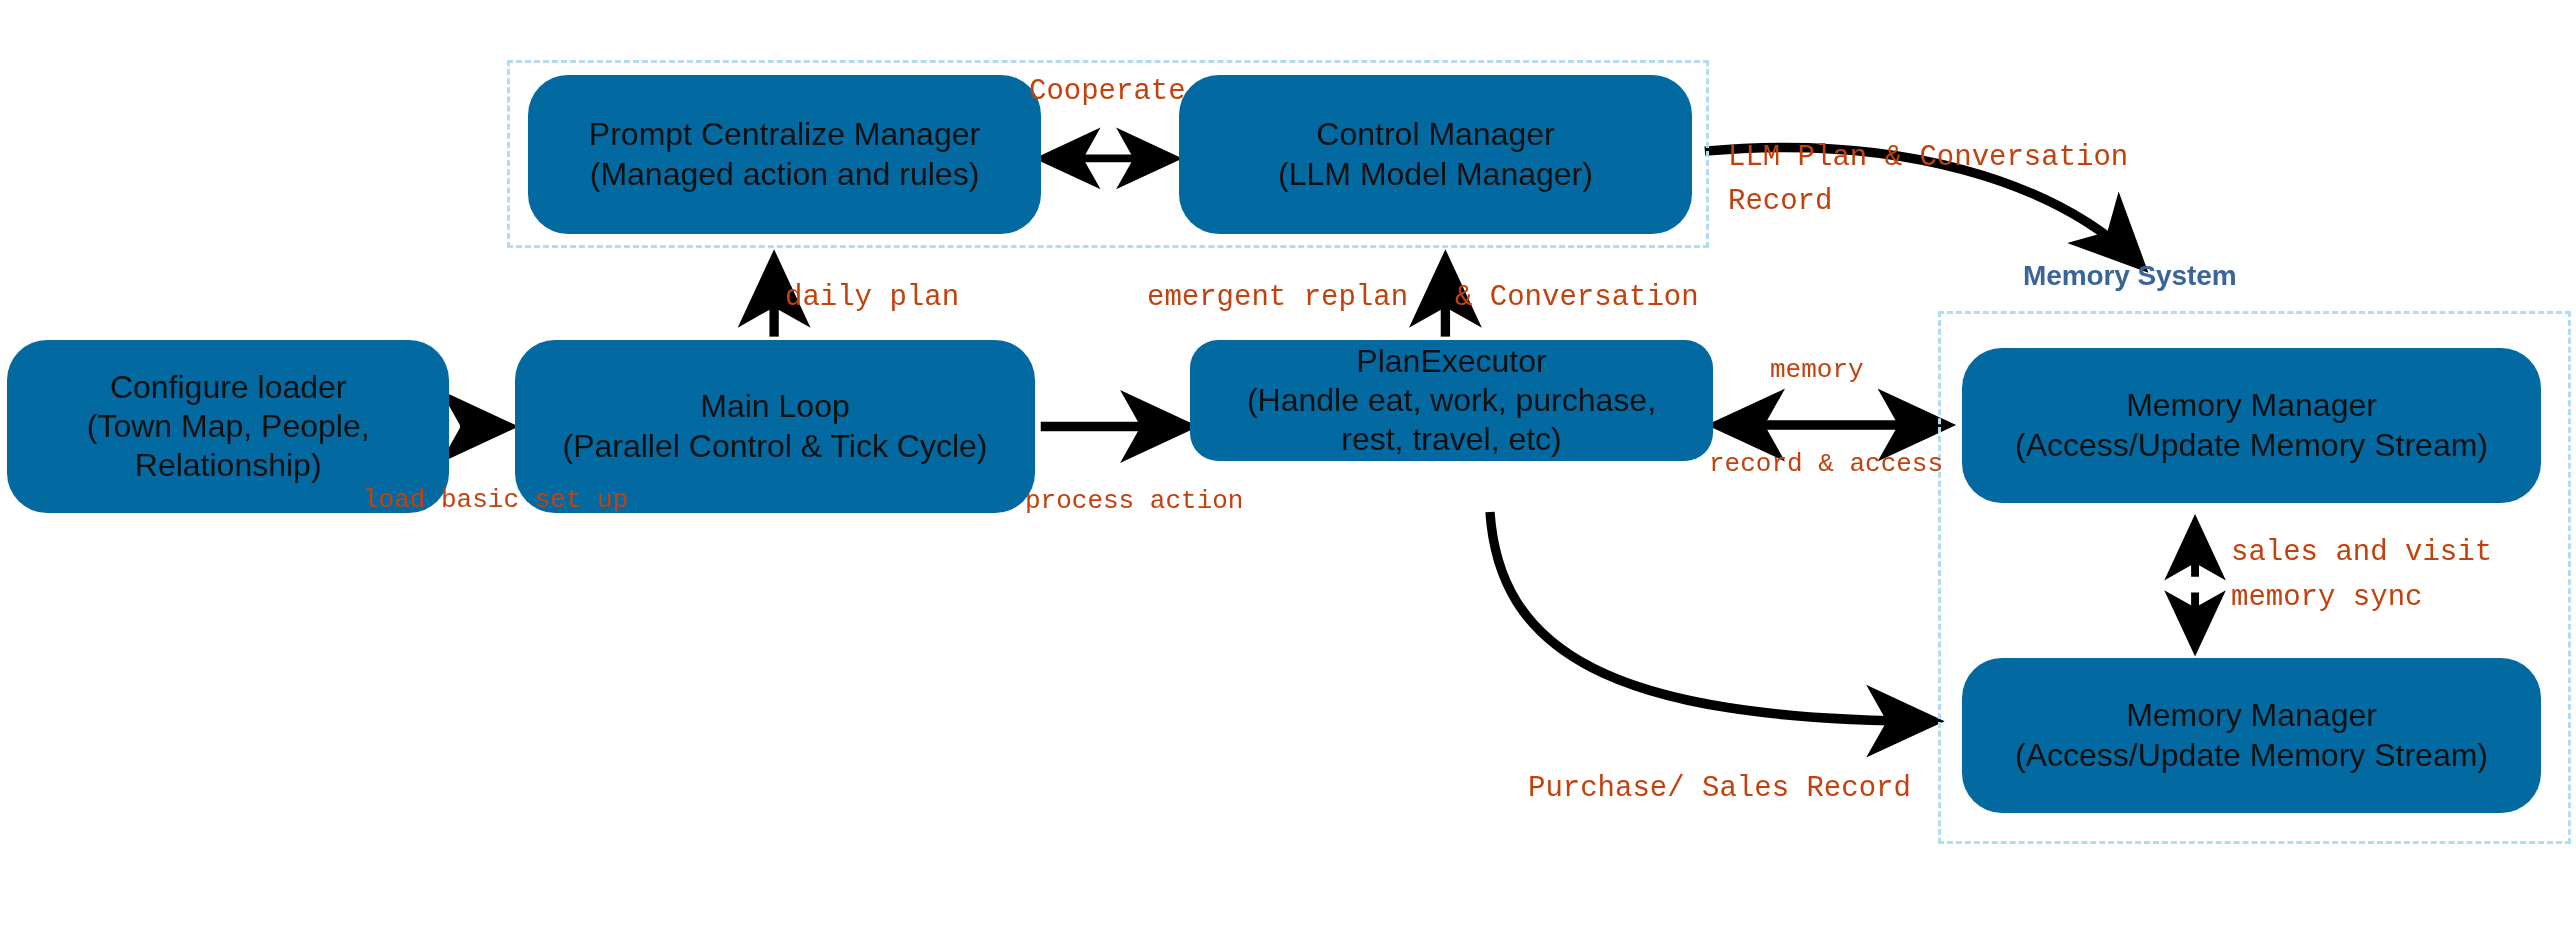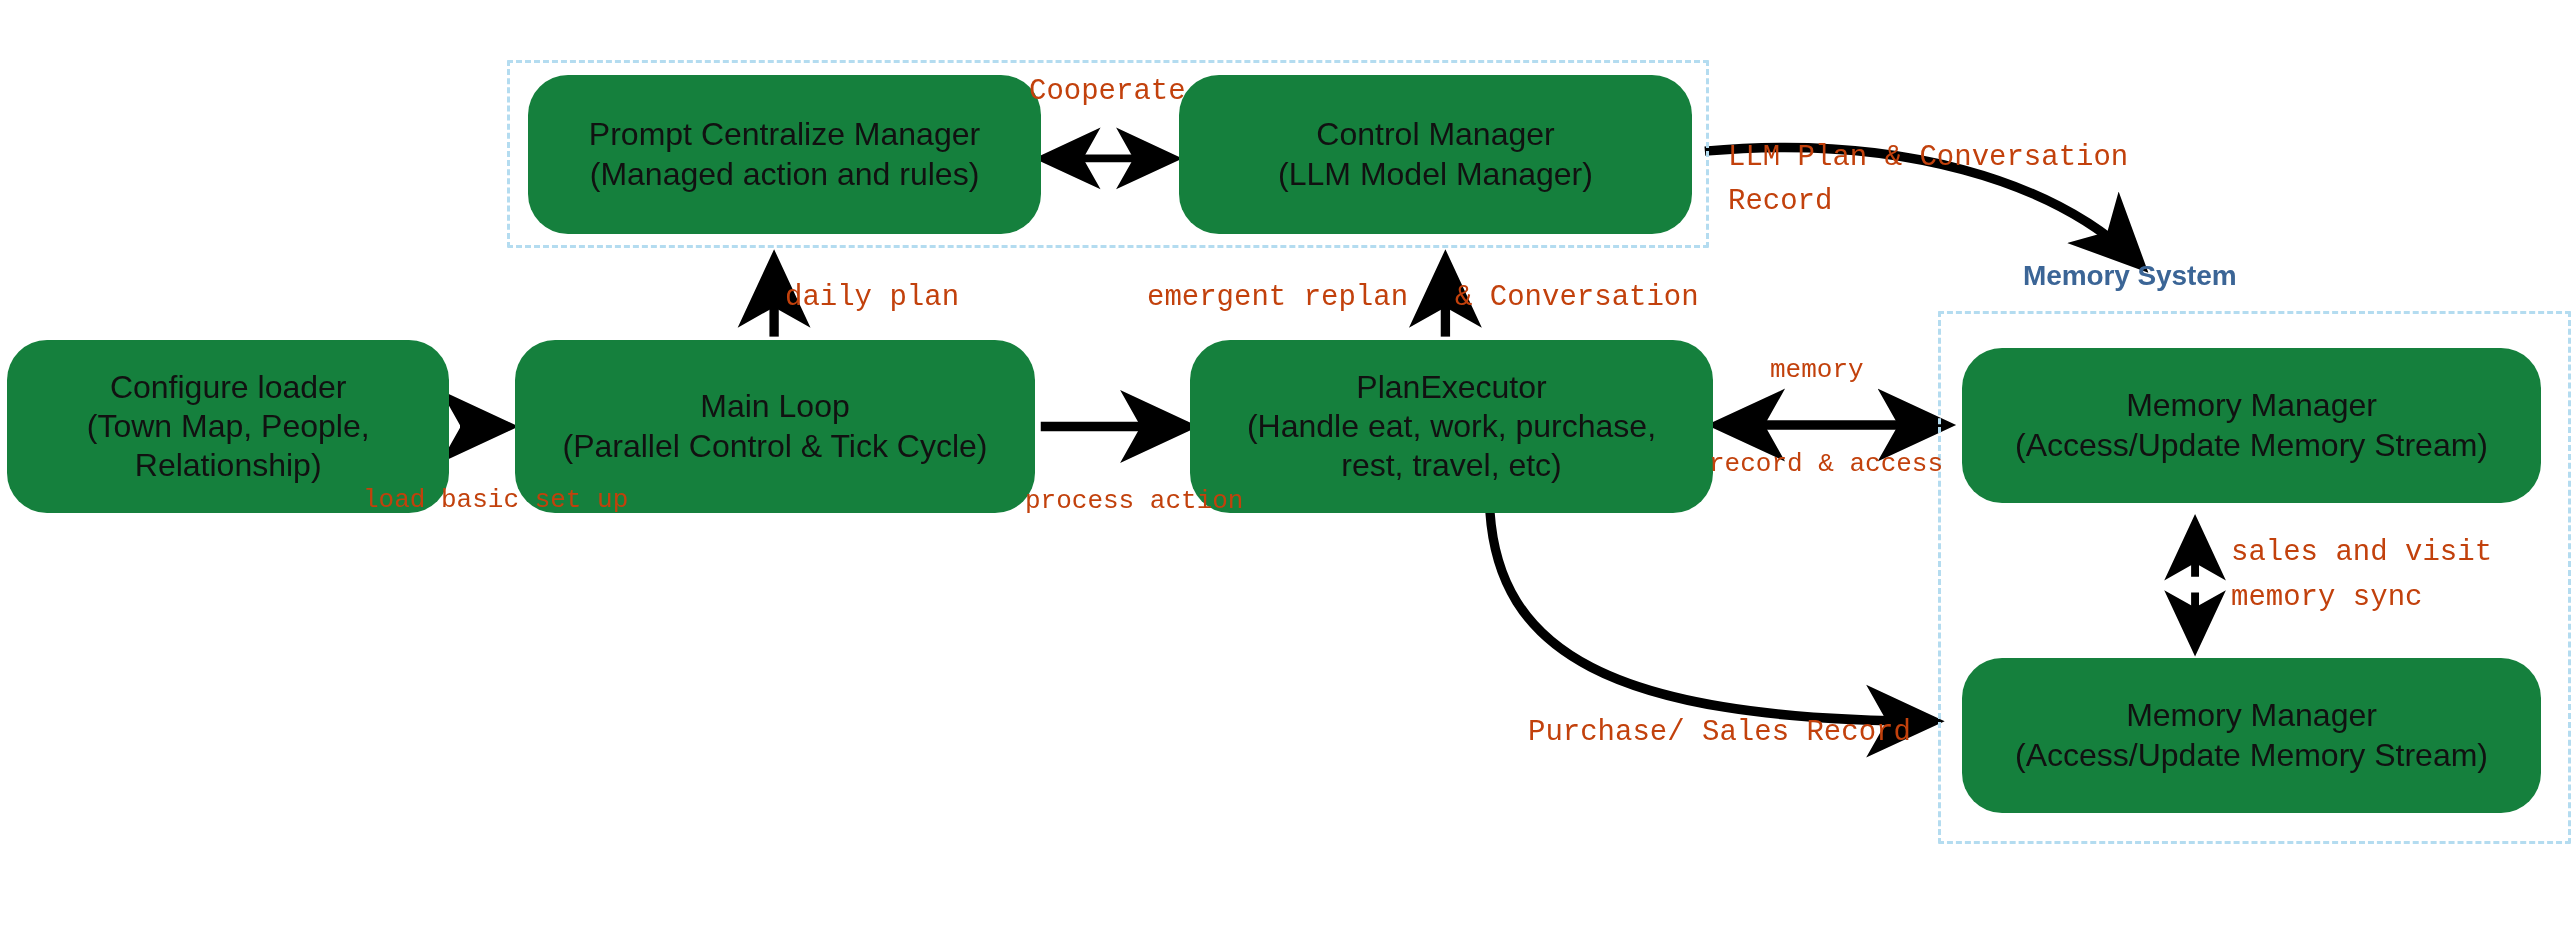--- a/index.html
+++ b/index.html
@@ -35,21 +35,21 @@
     color: #3b6596;
     font-weight: bold;
     font-size: 28px;
     letter-spacing: -0.1px;
     white-space: nowrap;
     font-family: "Liberation Sans", sans-serif;
   }
   
   .node {
     position: absolute;
-    background: #15803d;
+    background: #0369a1;
     border-radius: 40px;
     box-sizing: border-box;
     display: flex;
     flex-direction: column;
     align-items: center;
     justify-content: center;
     text-align: center;
     color: #111111;
     font-size: 32px;
     line-height: 1.22;
@@ -139,21 +139,21 @@
     <span class="ln">Configure loader</span>
     <span class="ln">(Town Map, People,</span>
     <span class="ln">Relationship)</span>
   </div>
 
   <div class="node" style="left:515px; top:340px; width:520px; height:173px;">
     <span class="ln">Main Loop</span>
     <span class="ln">(Parallel Control &amp; Tick Cycle)</span>
   </div>
 
-  <div class="node" style="left:1190px; top:340px; width:523px; height:173px;">
+  <div class="node" style="left:1190px; top:340px; width:523px; height:121px;border-radius:28px;">
     <span class="ln">PlanExecutor</span>
     <span class="ln">(Handle eat, work, purchase,</span>
     <span class="ln">rest, travel, etc)</span>
   </div>
 
   <div class="node" style="left:1962px; top:348px; width:579px; height:155px;">
     <span class="ln">Memory Manager</span>
     <span class="ln">(Access/Update Memory Stream)</span>
   </div>
 
@@ -177,16 +177,16 @@
 
   <div class="edge-label small" style="left:1000px; top:486px;margin-left:25px;">process action</div>
 
   <div class="edge-label small" style="left:1770px; top:355px;">memory</div>
 
   <div class="edge-label small" style="left:1709px; top:449px;">record &amp; access</div>
 
   <div class="edge-label" style="left:2231px; top:536px;">sales and visit</div>
   <div class="edge-label" style="left:2231px; top:581px;">memory sync</div>
 
-  <div class="edge-label" style="left:1528px; top:716px;">Purchase/ Sales Record</div>
+  <div class="edge-label" style="left:1528px; top:772px;">Purchase/ Sales Record</div>
 
 </div>
 
 
 </body></html>

